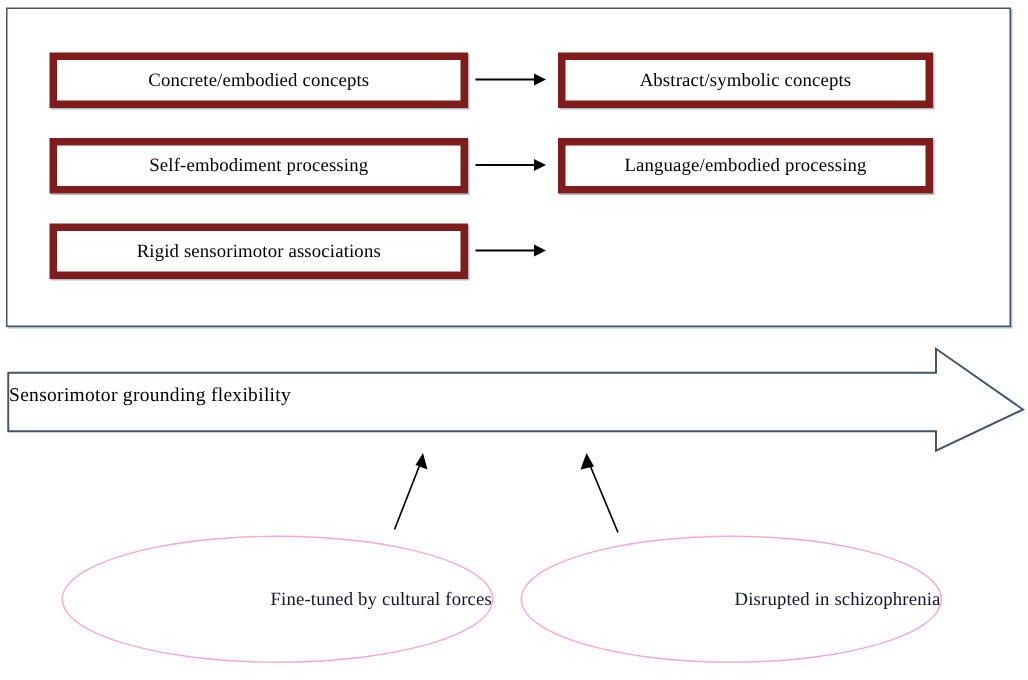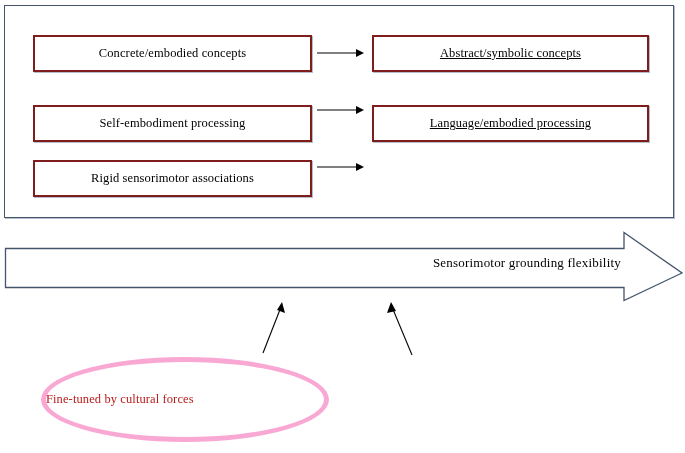--- a/index.html
+++ b/index.html
@@ -30,37 +30,37 @@
     border: 1px solid #44546a;
     box-sizing: border-box;
     box-shadow: 1px 1px 0 rgba(120,135,160,0.55);
     background: #ffffff;
   }
 
   
   .concept-box {
     position: absolute;
     box-sizing: border-box;
-    border: 2px solid #7f1d1d;
+    border: 5px solid #7f1d1d;
     background: #ffffff;
     box-shadow: 1px 1px 0 rgba(130,145,170,0.6);
     display: flex;
     align-items: center;
     justify-content: center;
     text-align: center;
     font-size: 12.5px;
     line-height: 1.15;
     letter-spacing: 0.1px;
     color: #000000;
   }
   .box-left  { left: 33px;  width: 279px; }
-  .box-right { left: 372px; width: 277px; text-decoration: underline; }
+  .box-right { left: 372px; width: 250px; }
   .row1 { top: 35px;  height: 37px; }
-  .row2 { top: 105px;  height: 37px; }
-  .row3 { top: 149px; height: 37px; margin-top: 11px; }
+  .row2 { top: 92px;  height: 37px; }
+  .row3 { top: 149px; height: 37px; }
 
   
   .mid-arrow {
     position: absolute;
     left: 317px;
     width: 48px;
     height: 12px;
     overflow: visible;
   }
   .mid-arrow.a1 { top: 47px; }
@@ -74,41 +74,41 @@
     top: 229px;
     width: 680px;
     height: 76px;
     overflow: visible;
   }
   .banner-label {
     position: absolute;
     left: 6px;
     top: 255px;
     width: 615px;
-    text-align: right;
+    text-align: left;
     font-size: 13px;
     letter-spacing: 0.2px;
     color: #000000;
     pointer-events: none;
   }
 
   
   .ellipse {
     position: absolute;
     box-sizing: border-box;
-    border: 5px solid #f9a8d4;
+    border: 1px solid #f9a8d4;
     border-radius: 50%;
     background: #ffffff;
     display: flex;
     align-items: center;
-    justify-content: flex-start;
+    justify-content: flex-end;
     text-align: center;
     font-size: 12.5px;
     letter-spacing: 0.1px;
-    color: #b91c1c;
+    color: #0f172a;
   }
   .ellipse-left  { left: 41px;  top: 357px; width: 288px; height: 85px; }
   .ellipse-right { left: 347px; top: 357px; width: 281px; height: 85px; }
 
   
   .connector {
     position: absolute;
     left: 250px;
     top: 296px;
     width: 180px;
@@ -186,14 +186,17 @@
         <line x1="162" y1="59" x2="142" y2="11" stroke="#000000" stroke-width="1.1"></line>
         <polygon points="141,6 146,15 137,17" fill="#000000"></polygon>
       </g>
     </svg>
   </div>
 
   <div class="ellipse ellipse-left">
     <span>Fine-tuned by cultural forces</span>
   </div>
 
+  <div class="ellipse ellipse-right">
+    <span>Disrupted in schizophrenia</span>
+  </div>
 
 </div>
 
 </body></html>

